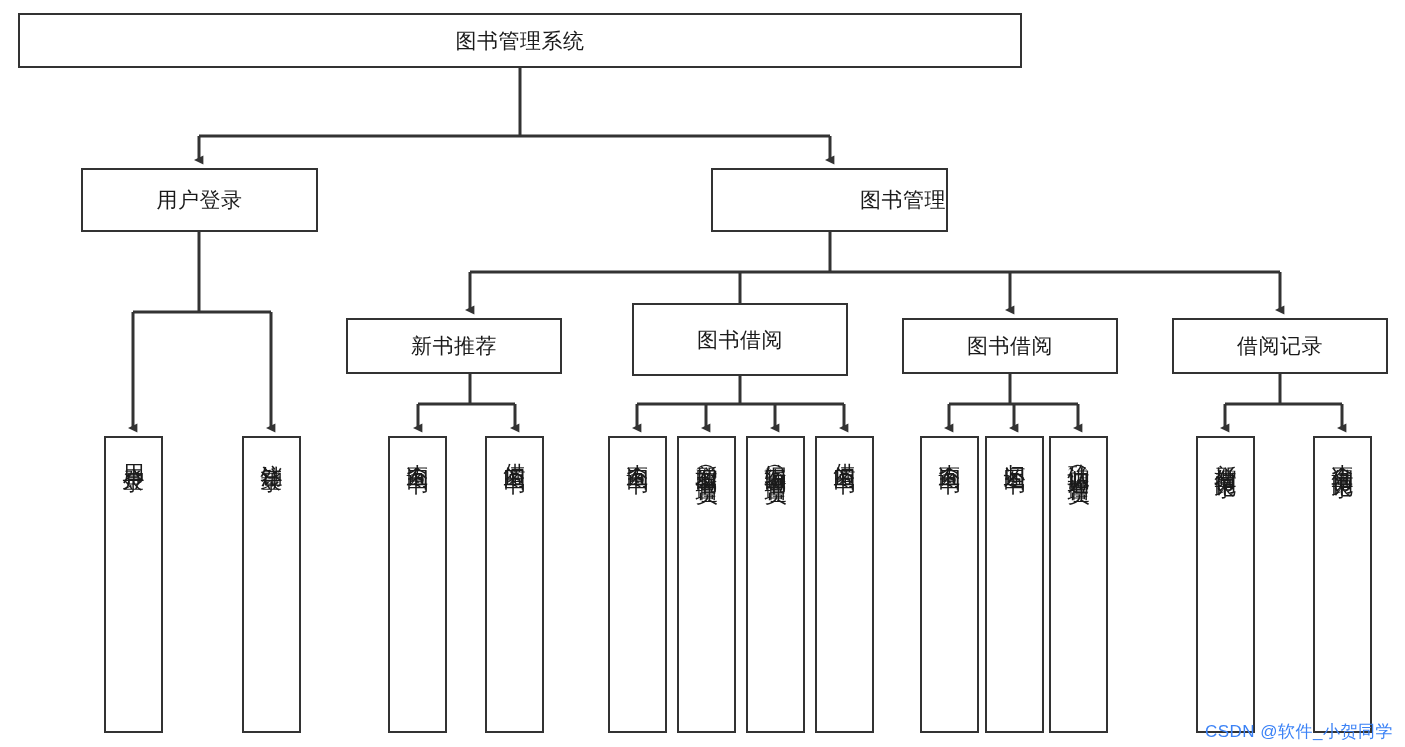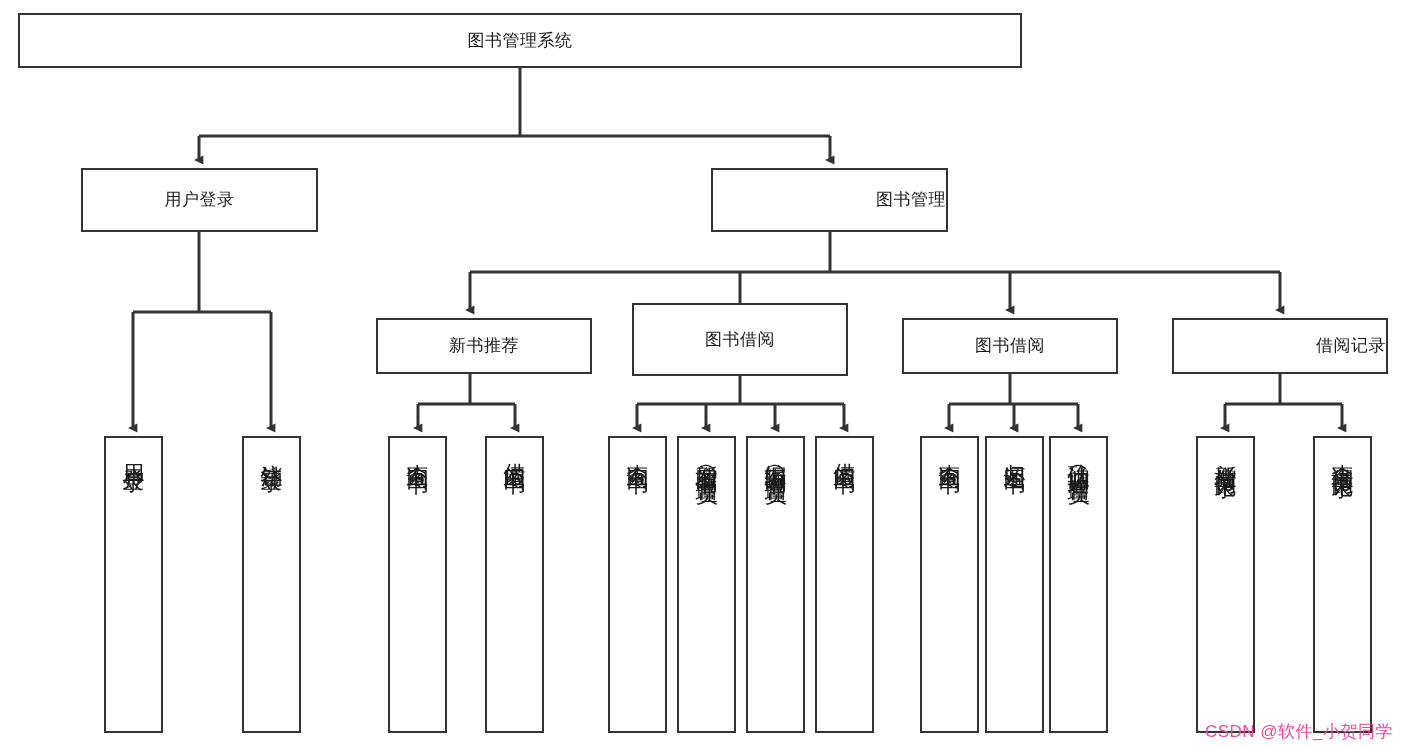--- a/index.html
+++ b/index.html
@@ -35,41 +35,41 @@
     align-items: center;
     justify-content: center;
     color: #1a1a1a;
   }
   .node .node-label {
     display: block;
     text-align: center;
     line-height: 1.12;
   }
   .node.horiz .node-label {
-    font-size: 17px;
+    font-size: 21px;
     letter-spacing: 0.5px;
   }
   .node.vert {
     align-items: flex-start;
     padding-top: 8px;
   }
   .node.vert .node-label {
     writing-mode: vertical-rl;
     text-orientation: upright;
     font-size: 22px;
     letter-spacing: 3px;
     line-height: 1;
     white-space: nowrap;
   }
   #watermark {
     position: absolute;
     right: 12px;
     bottom: 4px;
     font-size: 17px;
-    color: #ec4899;
+    color: #3b82f6;
     letter-spacing: 0.5px;
     user-select: none;
     pointer-events: none;
   }
 </style>
 </head>
 <body>
 
 <div id="diagram-root">
 
@@ -127,30 +127,30 @@
     <span class="node-label">图书管理系统</span>
   </div>
 
   <div class="node horiz" style="left:81px; top:168px; width:237px; height:64px;">
     <span class="node-label">用户登录</span>
   </div>
   <div class="node horiz" style="left:711px; top:168px; width:237px; height:64px;justify-content:flex-end;">
     <span class="node-label">图书管理</span>
   </div>
 
-  <div class="node horiz" style="left:376px; top:318px; width:216px; height:56px;">
+  <div class="node horiz" style="left:346px; top:318px; width:216px; height:56px;">
     <span class="node-label">新书推荐</span>
   </div>
   <div class="node horiz" style="left:632px; top:303px; width:216px; height:73px;">
     <span class="node-label">图书借阅</span>
   </div>
   <div class="node horiz" style="left:902px; top:318px; width:216px; height:56px;">
     <span class="node-label">图书借阅</span>
   </div>
-  <div class="node horiz" style="left:1172px; top:318px; width:216px; height:56px;justify-content:flex-end;">
+  <div class="node horiz" style="left:1172px; top:318px; width:216px; height:56px;">
     <span class="node-label">借阅记录</span>
   </div>
 
   <div class="node vert" style="left:104px; top:436px; width:59px; height:297px;">
     <span class="node-label">用户登录</span>
   </div>
   <div class="node vert" style="left:242px; top:436px; width:59px; height:297px;">
     <span class="node-label">注销登录</span>
   </div>
 

